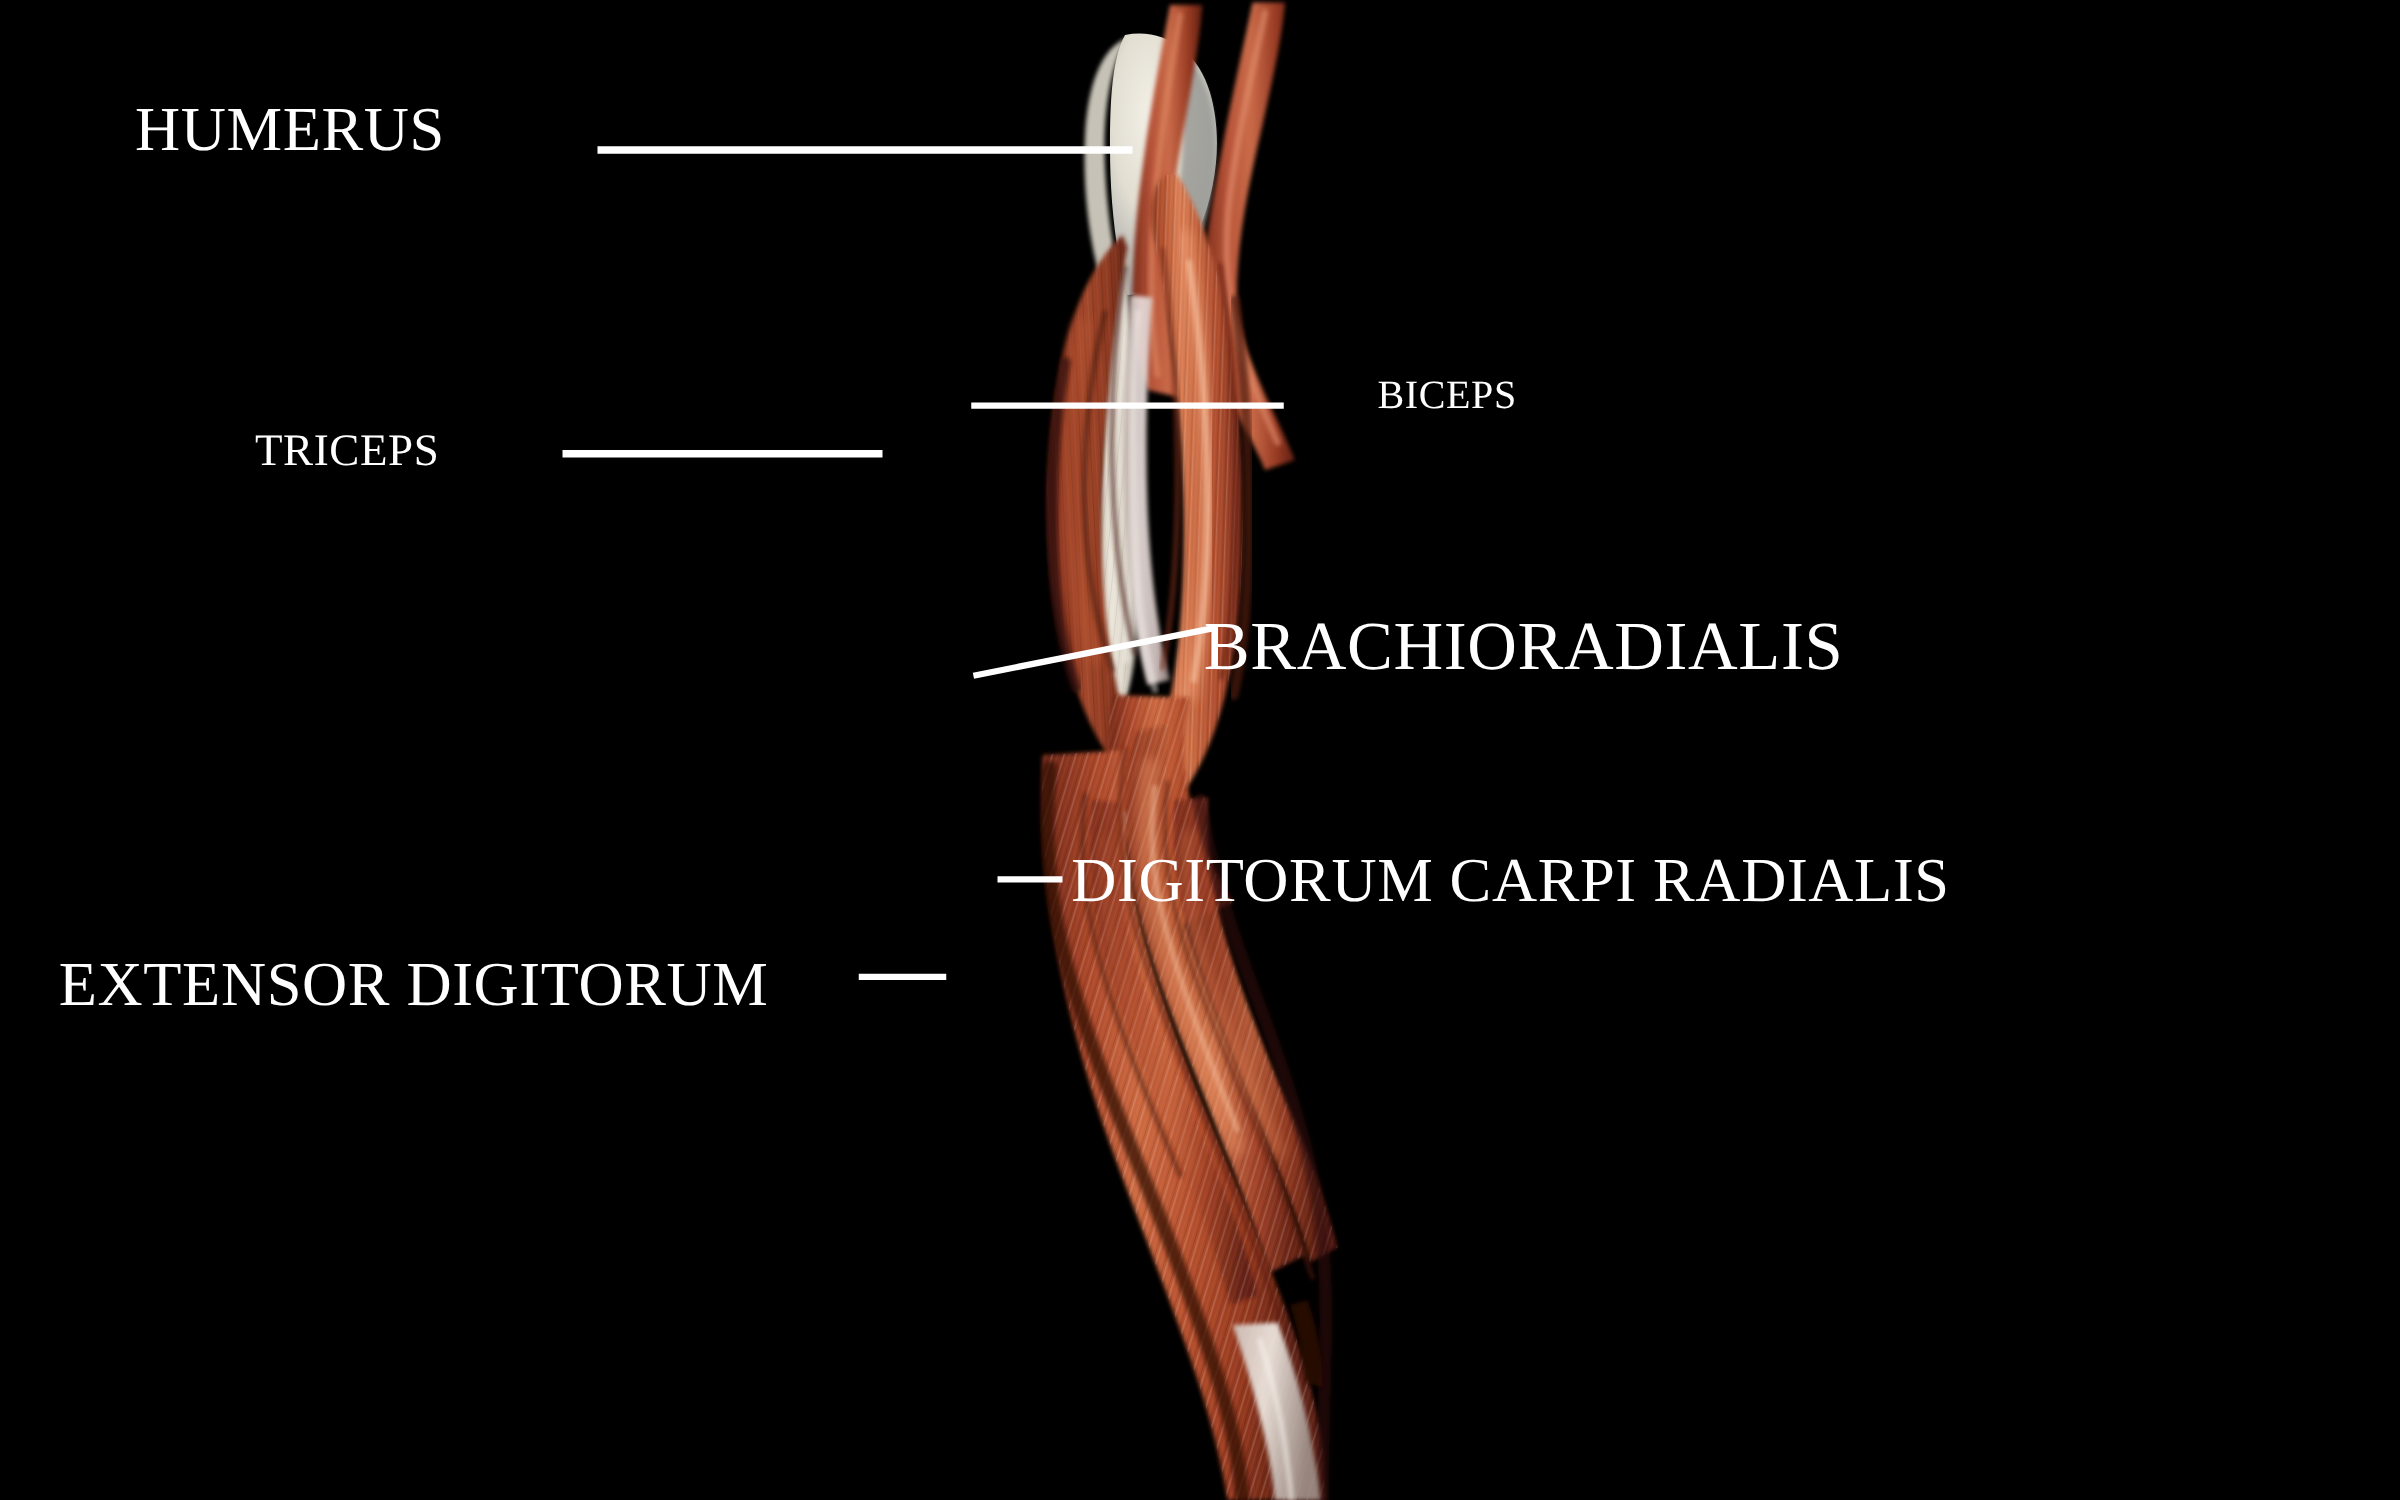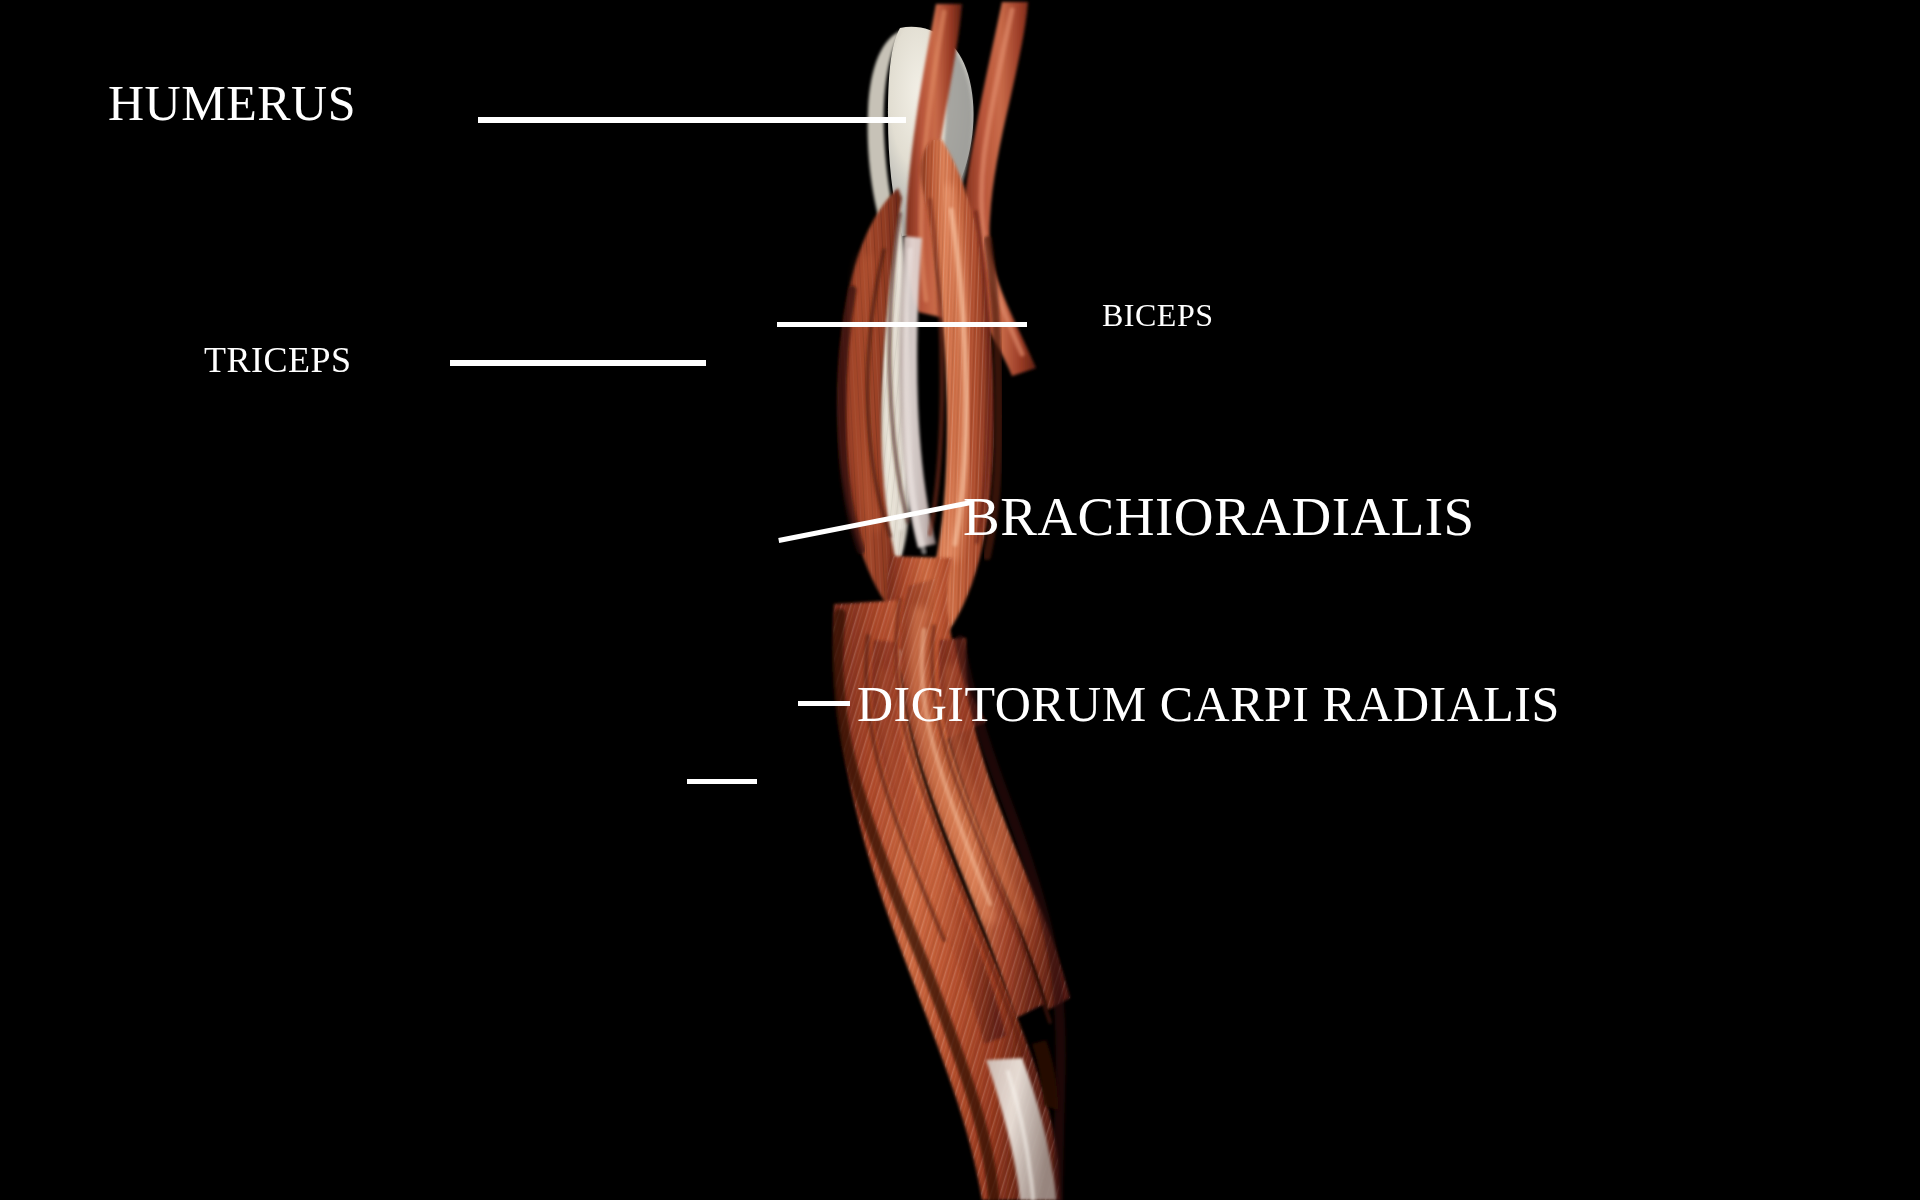--- a/index.html
+++ b/index.html
@@ -455,16 +455,17 @@
 
     <div class="label" id="label-biceps">BICEPS</div>
     <div class="leader" id="leader-biceps"></div>
 
     <div class="label" id="label-brachioradialis">BRACHIORADIALIS</div>
     <div class="leader" id="leader-brachioradialis"></div>
 
     <div class="label" id="label-ecr">DIGITORUM CARPI RADIALIS</div>
     <div class="leader" id="leader-ecr"></div>
 
+    <div class="label" id="label-extensordigitorum">EXTENSOR DIGITORUM</div>
     <div class="leader" id="leader-extensordigitorum"></div>
 
   </div>
 </div>
 
 </body></html>

